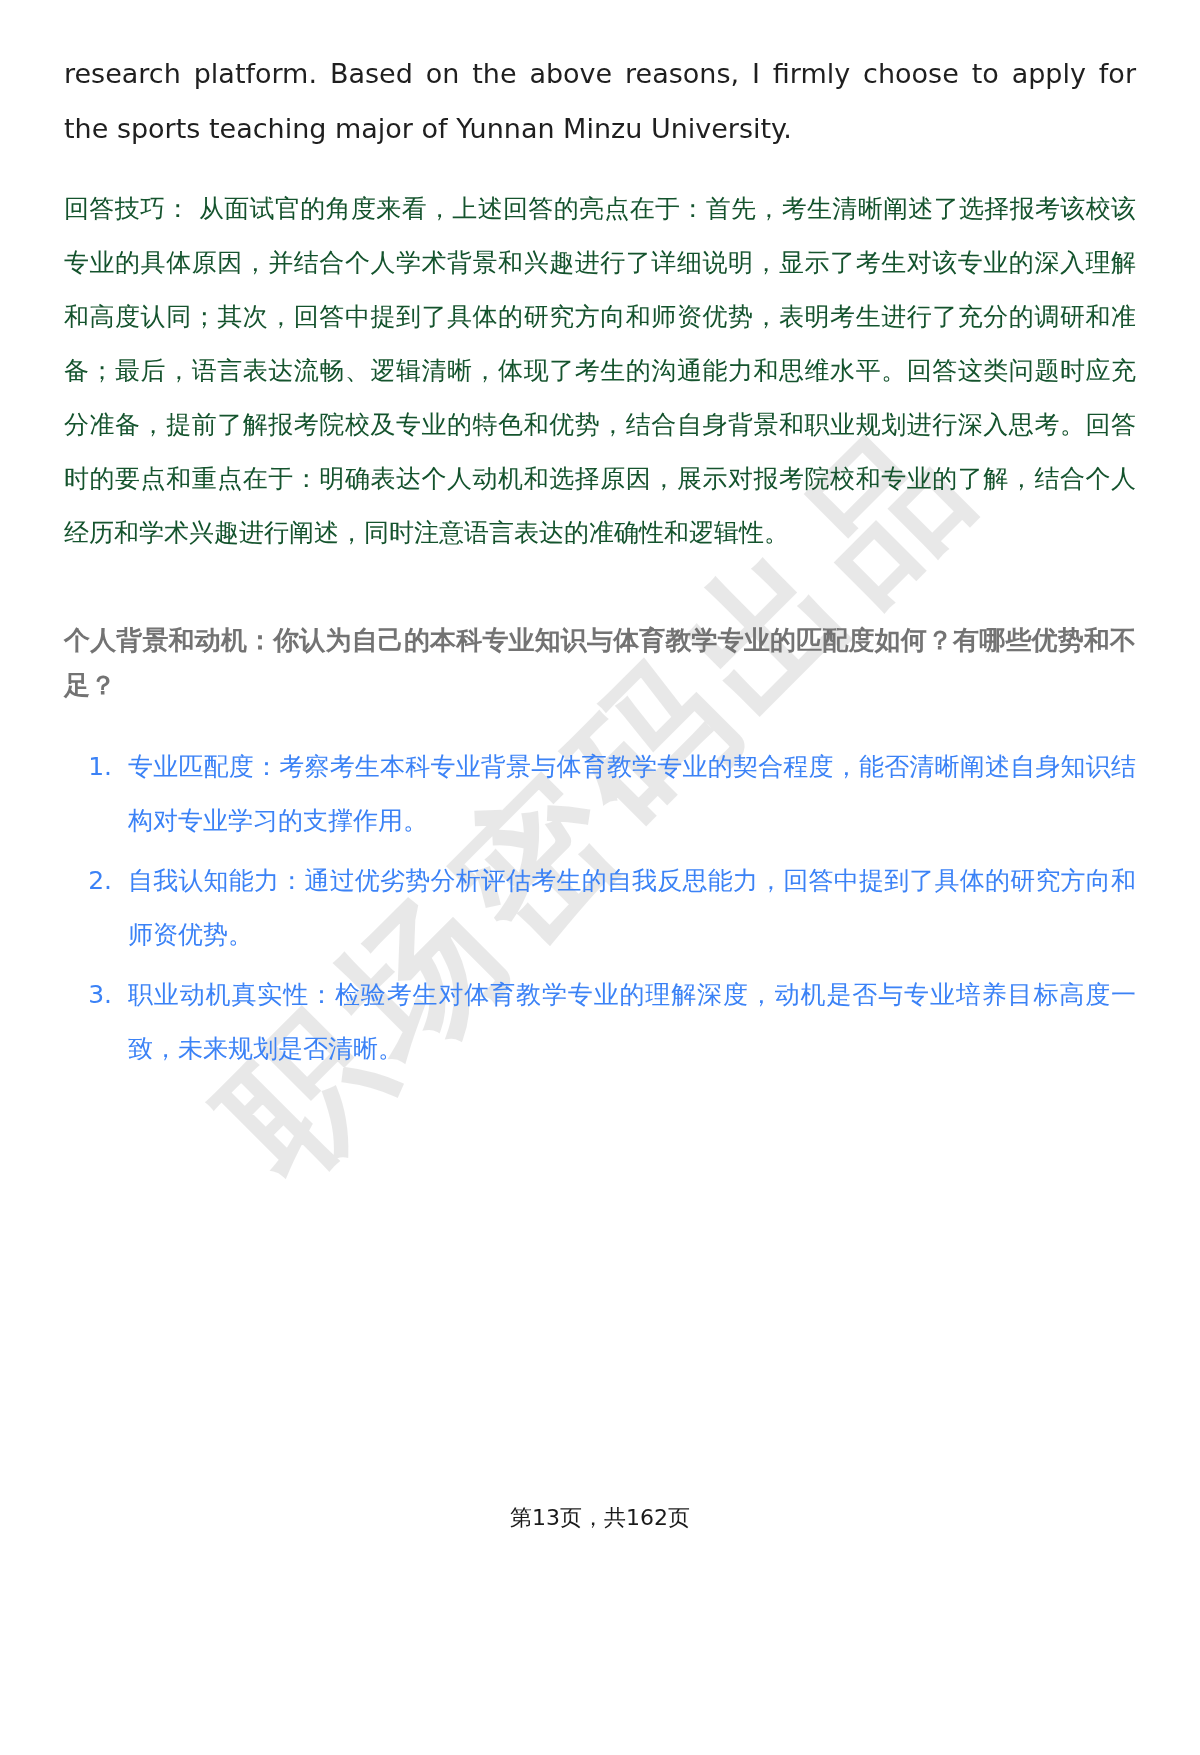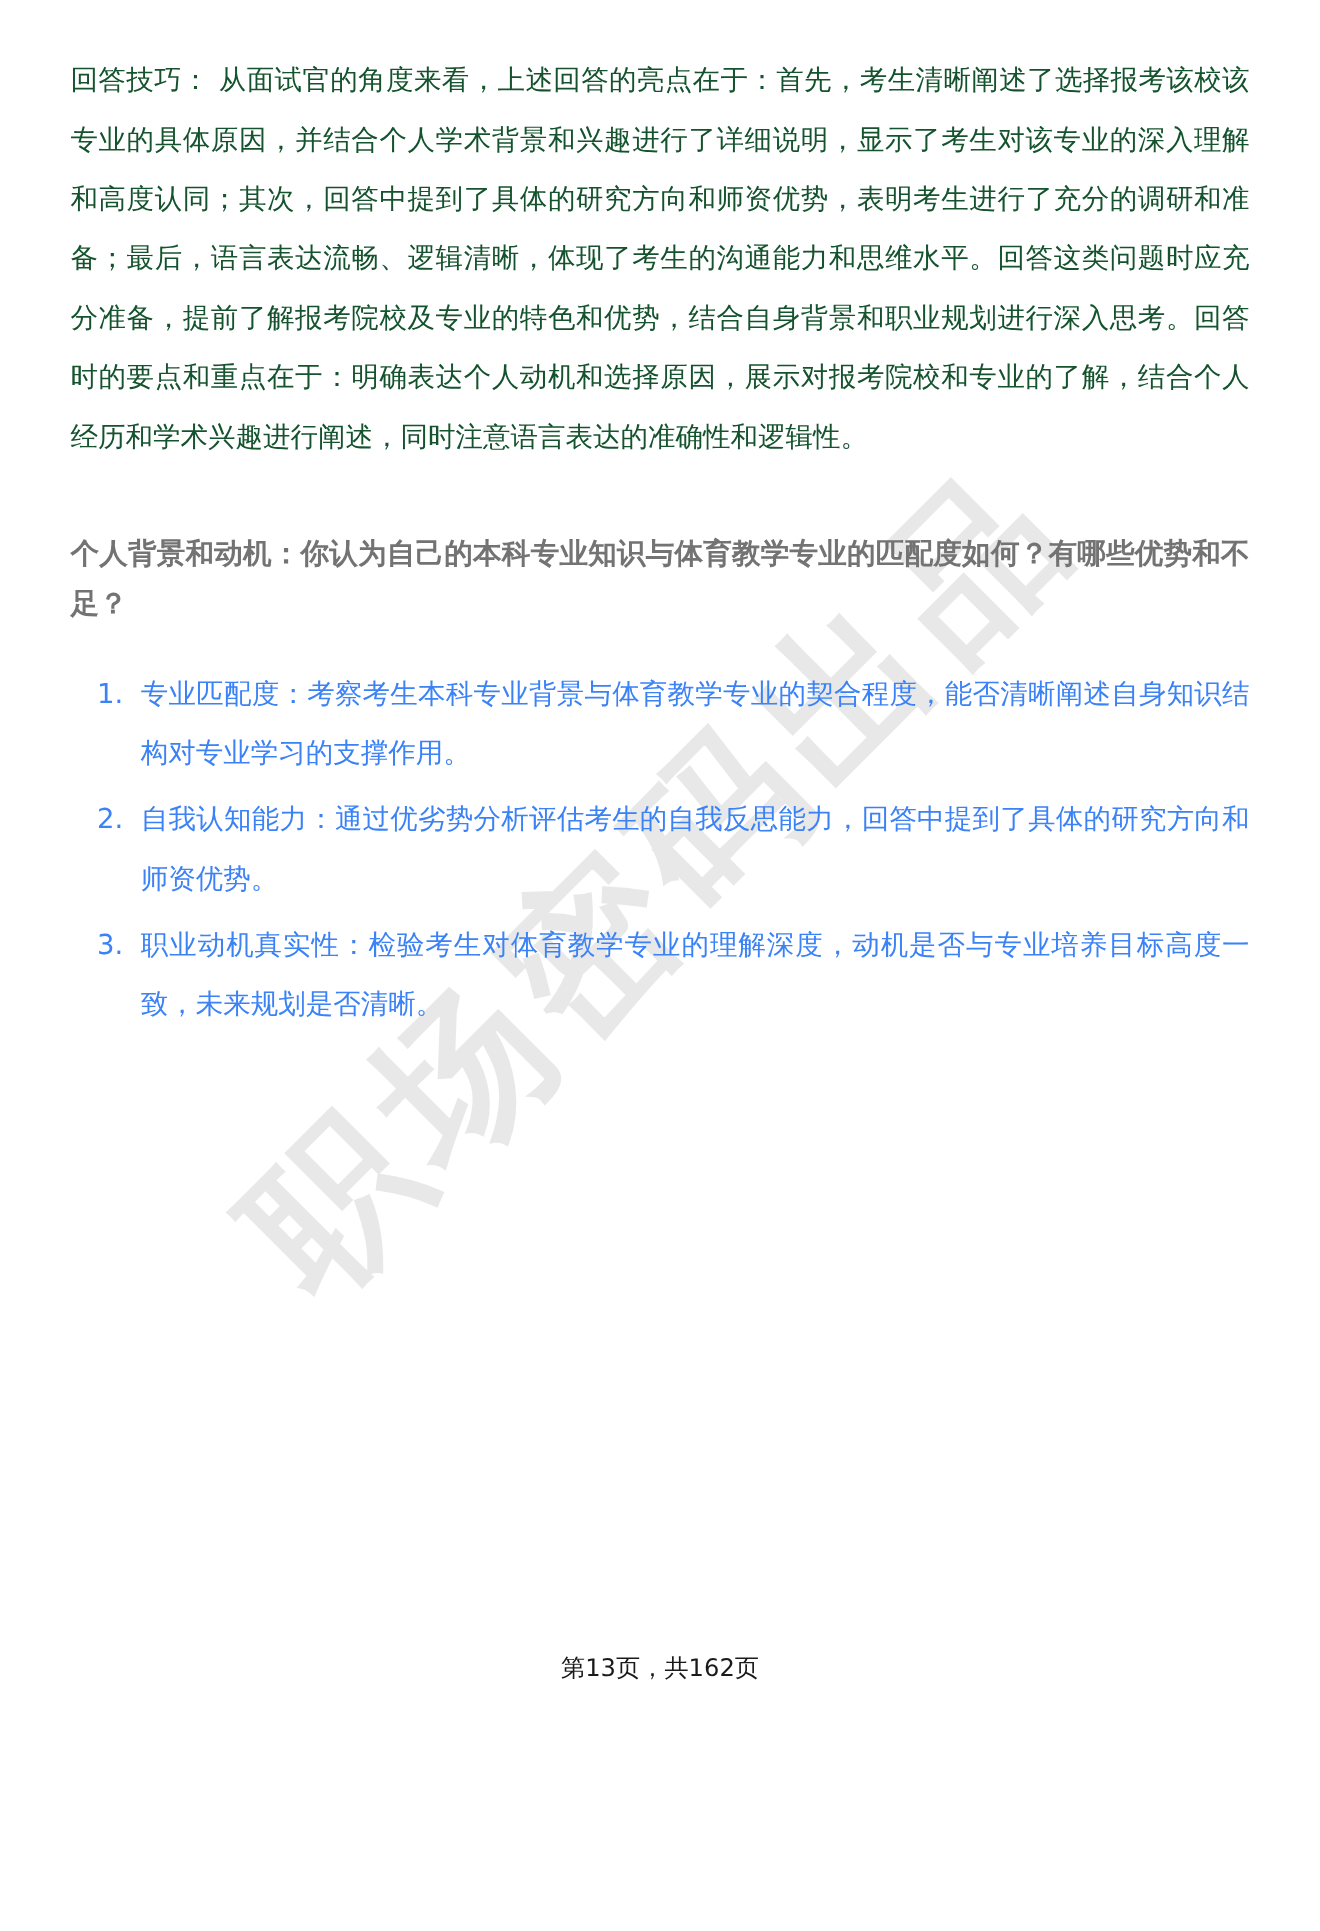--- a/index.html
+++ b/index.html
@@ -93,20 +93,21 @@
 </style>
 </head>
 <body>
 
 <div class="page">
 
   <div class="watermark">职场密码出品</div>
 
   <div class="content">
 
+    <p class="en">research platform. Based on the above reasons, I firmly choose to apply for the sports teaching major of Yunnan Minzu University.</p>
 
     <p class="body-para">回答技巧： 从面试官的角度来看，上述回答的亮点在于：首先，考生清晰阐述了选择报考该校该专业的具体原因，并结合个人学术背景和兴趣进行了详细说明，显示了考生对该专业的深入理解和高度认同；其次，回答中提到了具体的研究方向和师资优势，表明考生进行了充分的调研和准备；最后，语言表达流畅、逻辑清晰，体现了考生的沟通能力和思维水平。回答这类问题时应充分准备，提前了解报考院校及专业的特色和优势，结合自身背景和职业规划进行深入思考。回答时的要点和重点在于：明确表达个人动机和选择原因，展示对报考院校和专业的了解，结合个人经历和学术兴趣进行阐述，同时注意语言表达的准确性和逻辑性。</p>
 
     <h2 class="red-heading">个人背景和动机：你认为自己的本科专业知识与体育教学专业的匹配度如何？有哪些优势和不足？</h2>
 
 
     <ol class="points">
       <li>专业匹配度：考察考生本科专业背景与体育教学专业的契合程度，能否清晰阐述自身知识结构对专业学习的支撑作用。</li>
       <li>自我认知能力：通过优劣势分析评估考生的自我反思能力，回答中提到了具体的研究方向和师资优势。</li>
       <li>职业动机真实性：检验考生对体育教学专业的理解深度，动机是否与专业培养目标高度一致，未来规划是否清晰。</li>

